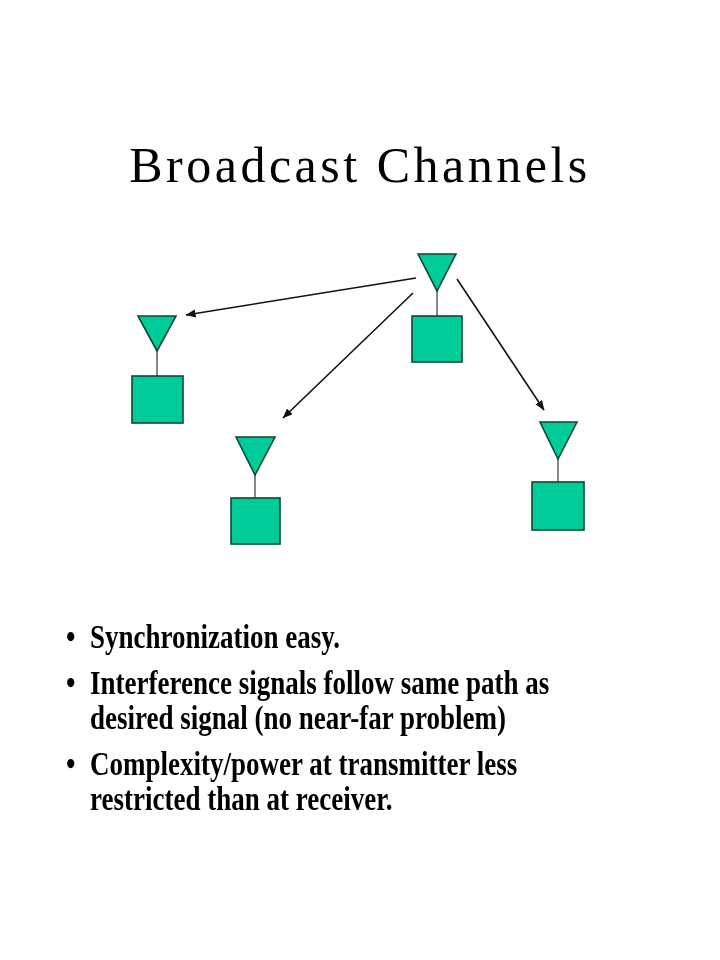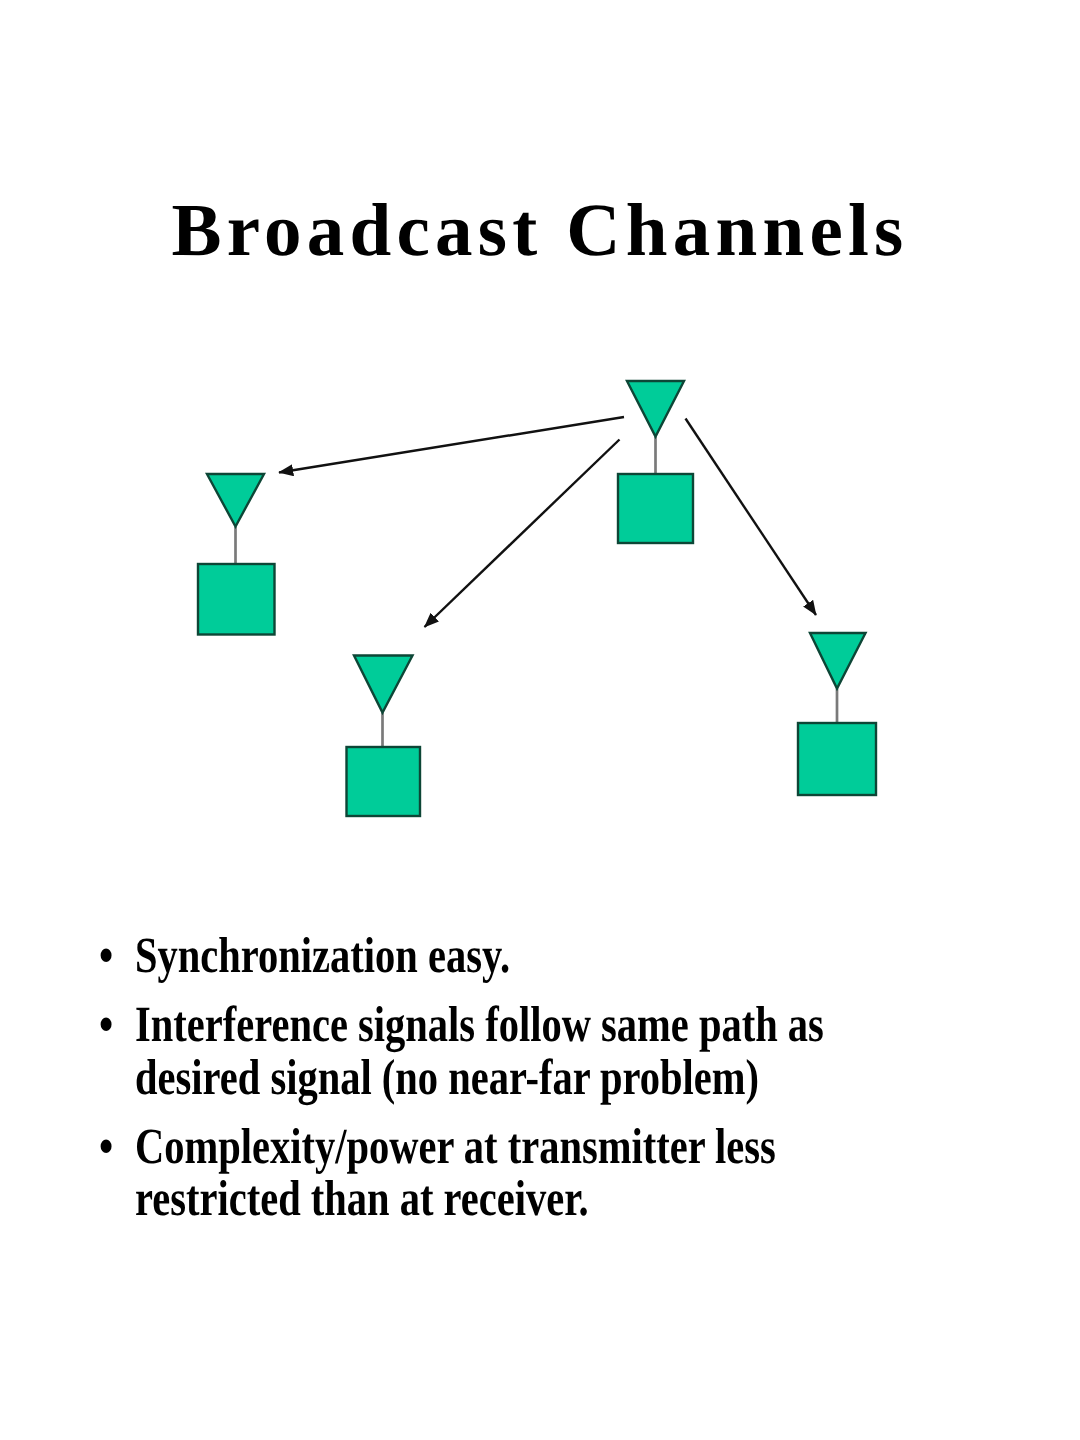--- a/index.html
+++ b/index.html
@@ -7,25 +7,25 @@
     width: 720px; height: 960px;
     background: #ffffff;
     position: relative;
     overflow: hidden;
     font-family: "Liberation Serif", serif;
     color: #000;
   }
   .slide { position: absolute; inset: 0; }
   .title {
     position: absolute;
-    top: 128px; left: 0; width: 720px;
+    top: 140px; left: 0; width: 720px;
     margin: 0;
     text-align: center;
     font-size: 50px;
-    font-weight: 700;
+    font-weight: 400;
     line-height: 50px;
     letter-spacing: 3.5px;
     white-space: nowrap;
     color: #000;
   }
   #diagram {
     position: absolute;
     left: 0; top: 0;
     width: 720px; height: 960px;
   }

